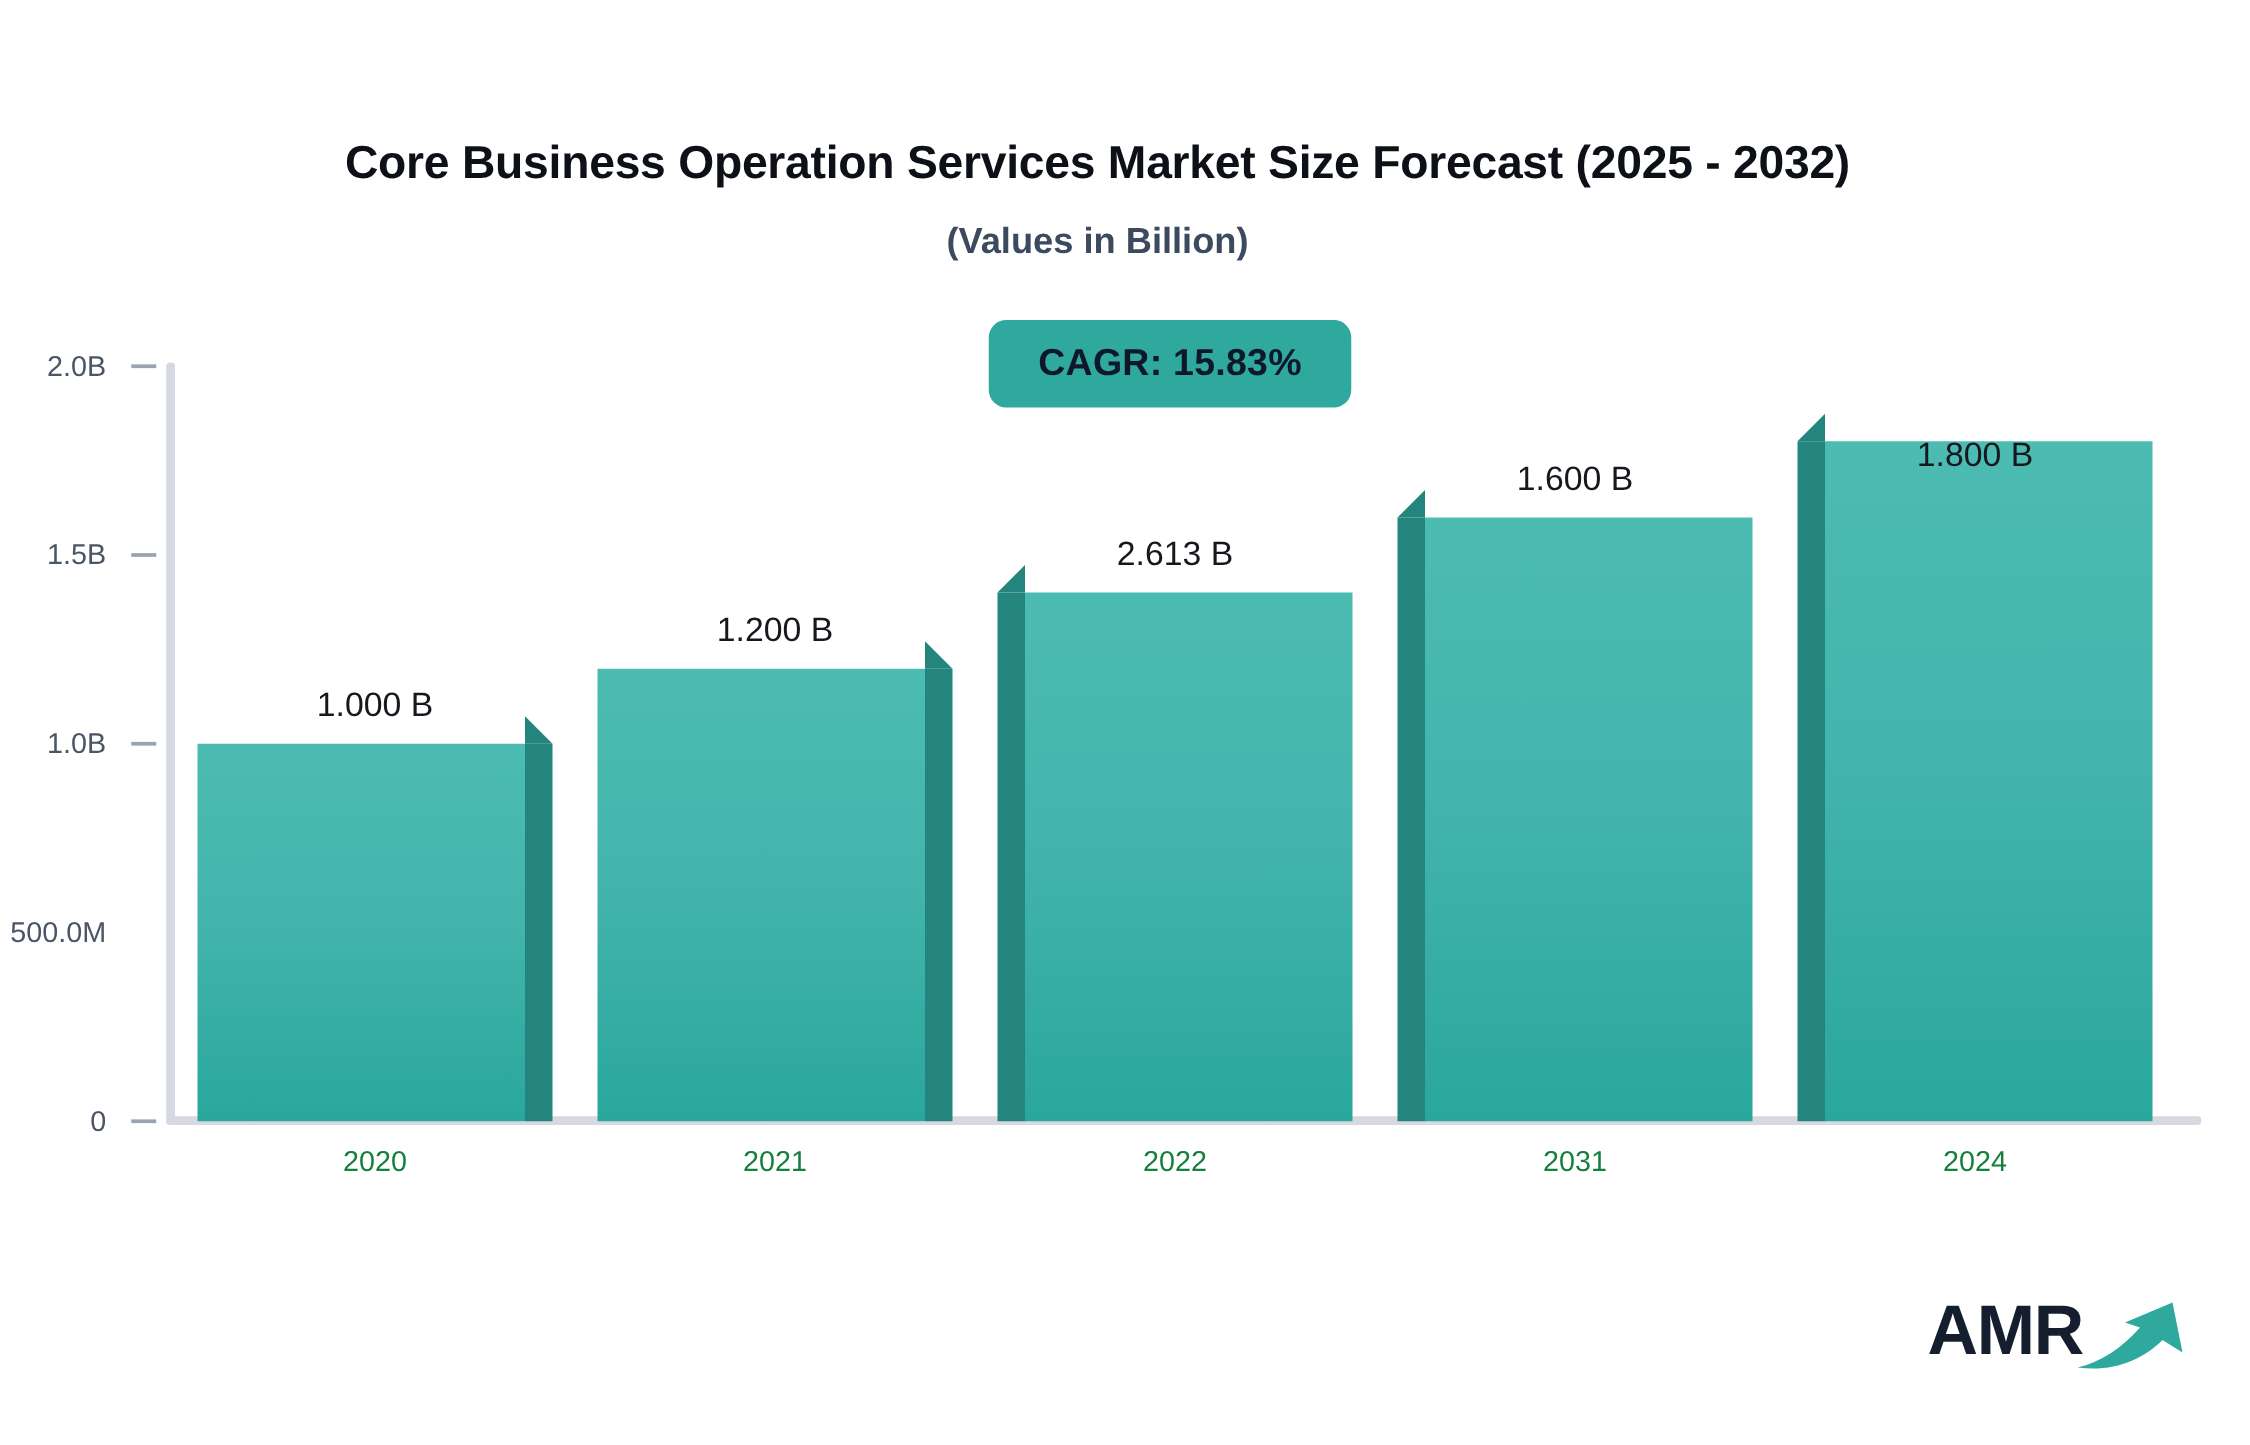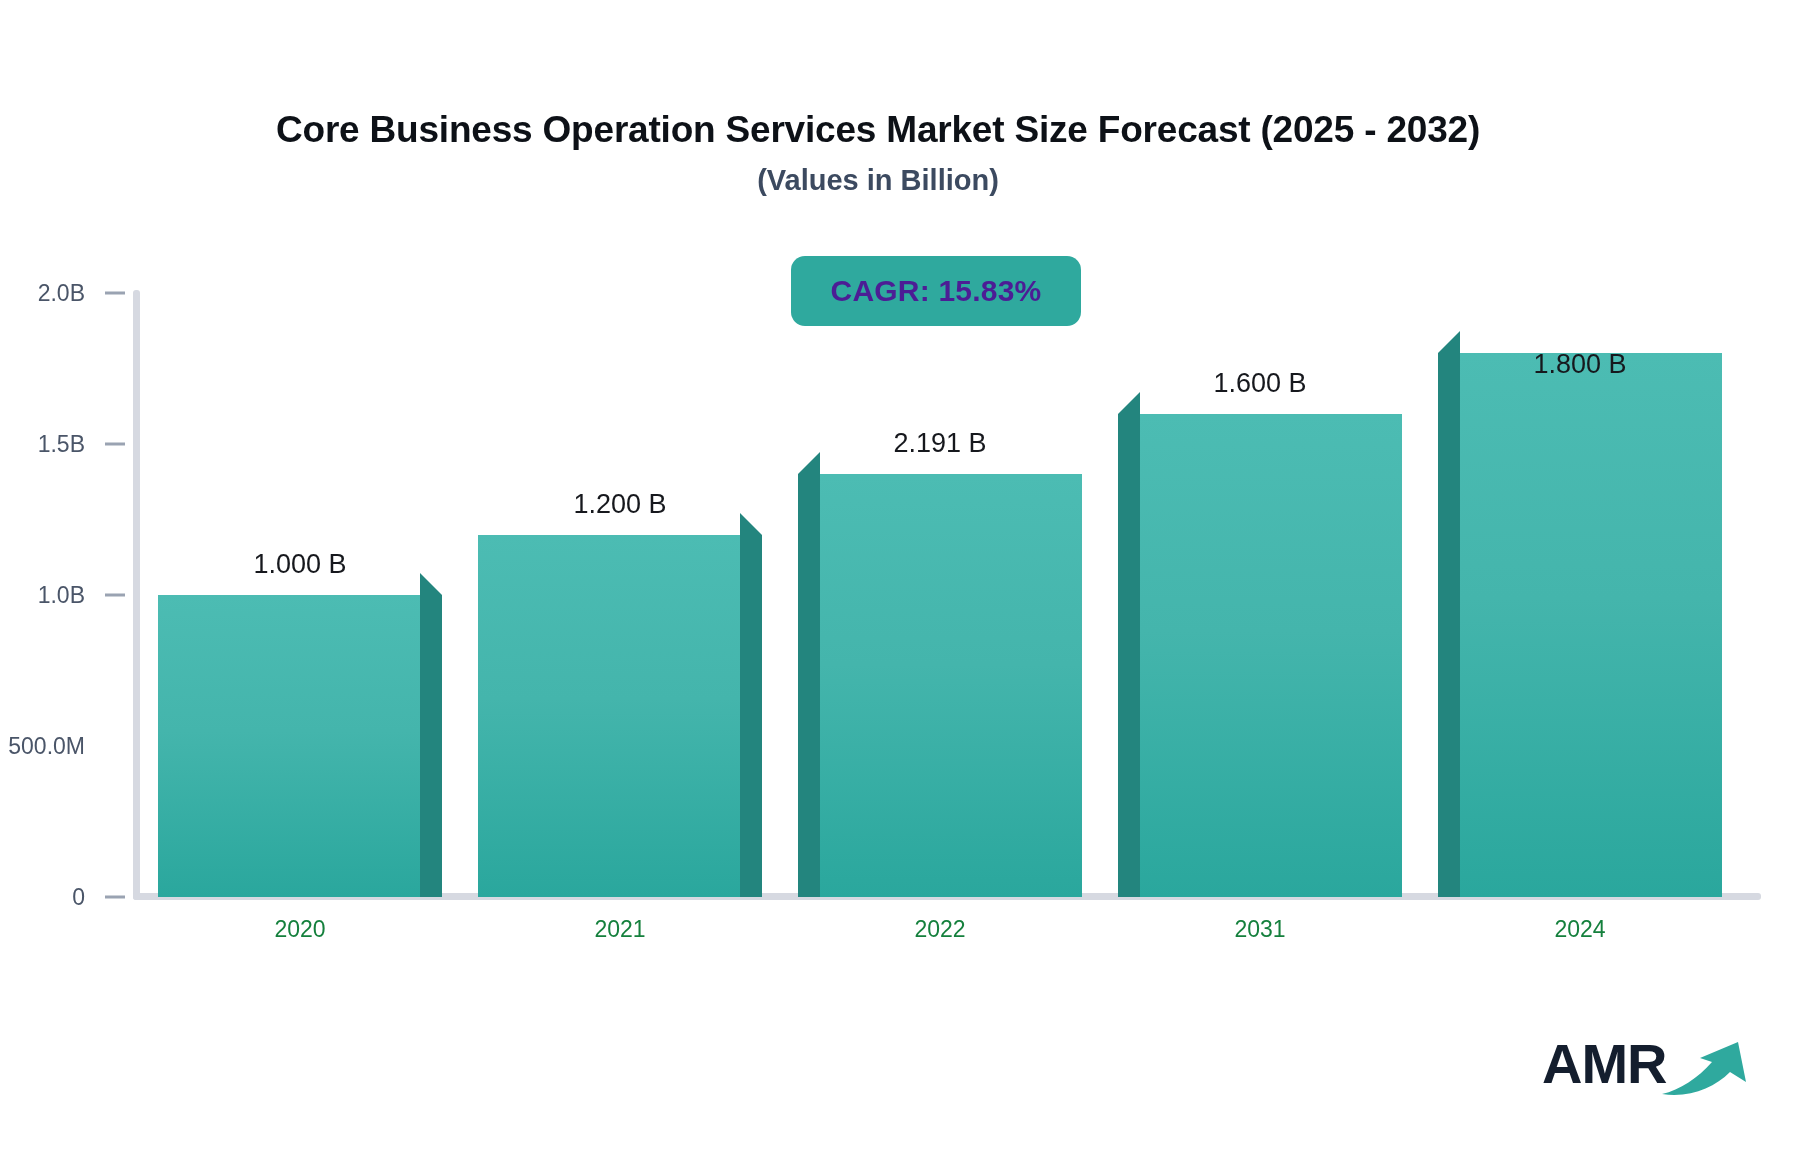--- a/index.html
+++ b/index.html
@@ -34,41 +34,41 @@
     font-weight: bold;
     color: #0d1117;
     letter-spacing: -0.2px;
     line-height: 1.1;
     margin: 0;
   }
   .chart-subtitle {
     font-size: 29px;
     font-weight: bold;
     color: #3c4a60;
-    margin: 0;
+    margin: 13px;
     padding-top: 14px;
     line-height: 1.1;
   }
 
   
   .cagr-badge {
     position: absolute;
     top: 256px;
     left: 791px;
     width: 290px;
     height: 70px;
     background: #2fa99e;
     border-radius: 14px;
     display: flex;
     align-items: center;
     justify-content: center;
     box-sizing: border-box;
   }
   .cagr-badge-label {
-    color: #4c1d95;
+    color: #0f172a;
     font-size: 30px;
     font-weight: bold;
     letter-spacing: 0.2px;
     white-space: nowrap;
   }
 
   
   
   .plot-area {
     position: absolute;
@@ -216,21 +216,21 @@
         <div class="bar-side" style="left: 262px; width: 22px; height: 362.4px;"></div>
         <div class="bar-bevel" style="left: 262px; bottom: 362.4px; border-left: 22px solid rgb(35, 133, 126); border-top: 22px solid transparent;"></div>
         <div class="bar-face" style="left: 0px; width: 262px; height: 362.4px;"></div>
       </div>
       <div class="bar-value-label" style="left: 338px; width: 284px; top: 195.6px;">1.200 B</div>
       <div class="bar-group" style="left: 658px; width: 284px; height: 444.8px;">
         <div class="bar-side" style="left: 0px; width: 22px; height: 422.8px;"></div>
         <div class="bar-bevel" style="left: 0px; bottom: 422.8px; border-right: 22px solid rgb(35, 133, 126); border-top: 22px solid transparent;"></div>
         <div class="bar-face" style="left: 22px; width: 262px; height: 422.8px;"></div>
       </div>
-      <div class="bar-value-label" style="left: 658px; width: 284px; top: 135.2px;">2.191 B</div>
+      <div class="bar-value-label" style="left: 658px; width: 284px; top: 135.2px;">2.613 B</div>
       <div class="bar-group" style="left: 978px; width: 284px; height: 505.2px;">
         <div class="bar-side" style="left: 0px; width: 22px; height: 483.2px;"></div>
         <div class="bar-bevel" style="left: 0px; bottom: 483.2px; border-right: 22px solid rgb(35, 133, 126); border-top: 22px solid transparent;"></div>
         <div class="bar-face" style="left: 22px; width: 262px; height: 483.2px;"></div>
       </div>
       <div class="bar-value-label" style="left: 978px; width: 284px; top: 74.8px;">1.600 B</div>
       <div class="bar-group" style="left: 1298px; width: 284px; height: 565.6px;">
         <div class="bar-side" style="left: 0px; width: 22px; height: 543.6px;"></div>
         <div class="bar-bevel" style="left: 0px; bottom: 543.6px; border-right: 22px solid rgb(35, 133, 126); border-top: 22px solid transparent;"></div>
         <div class="bar-face" style="left: 22px; width: 262px; height: 543.6px;"></div>

